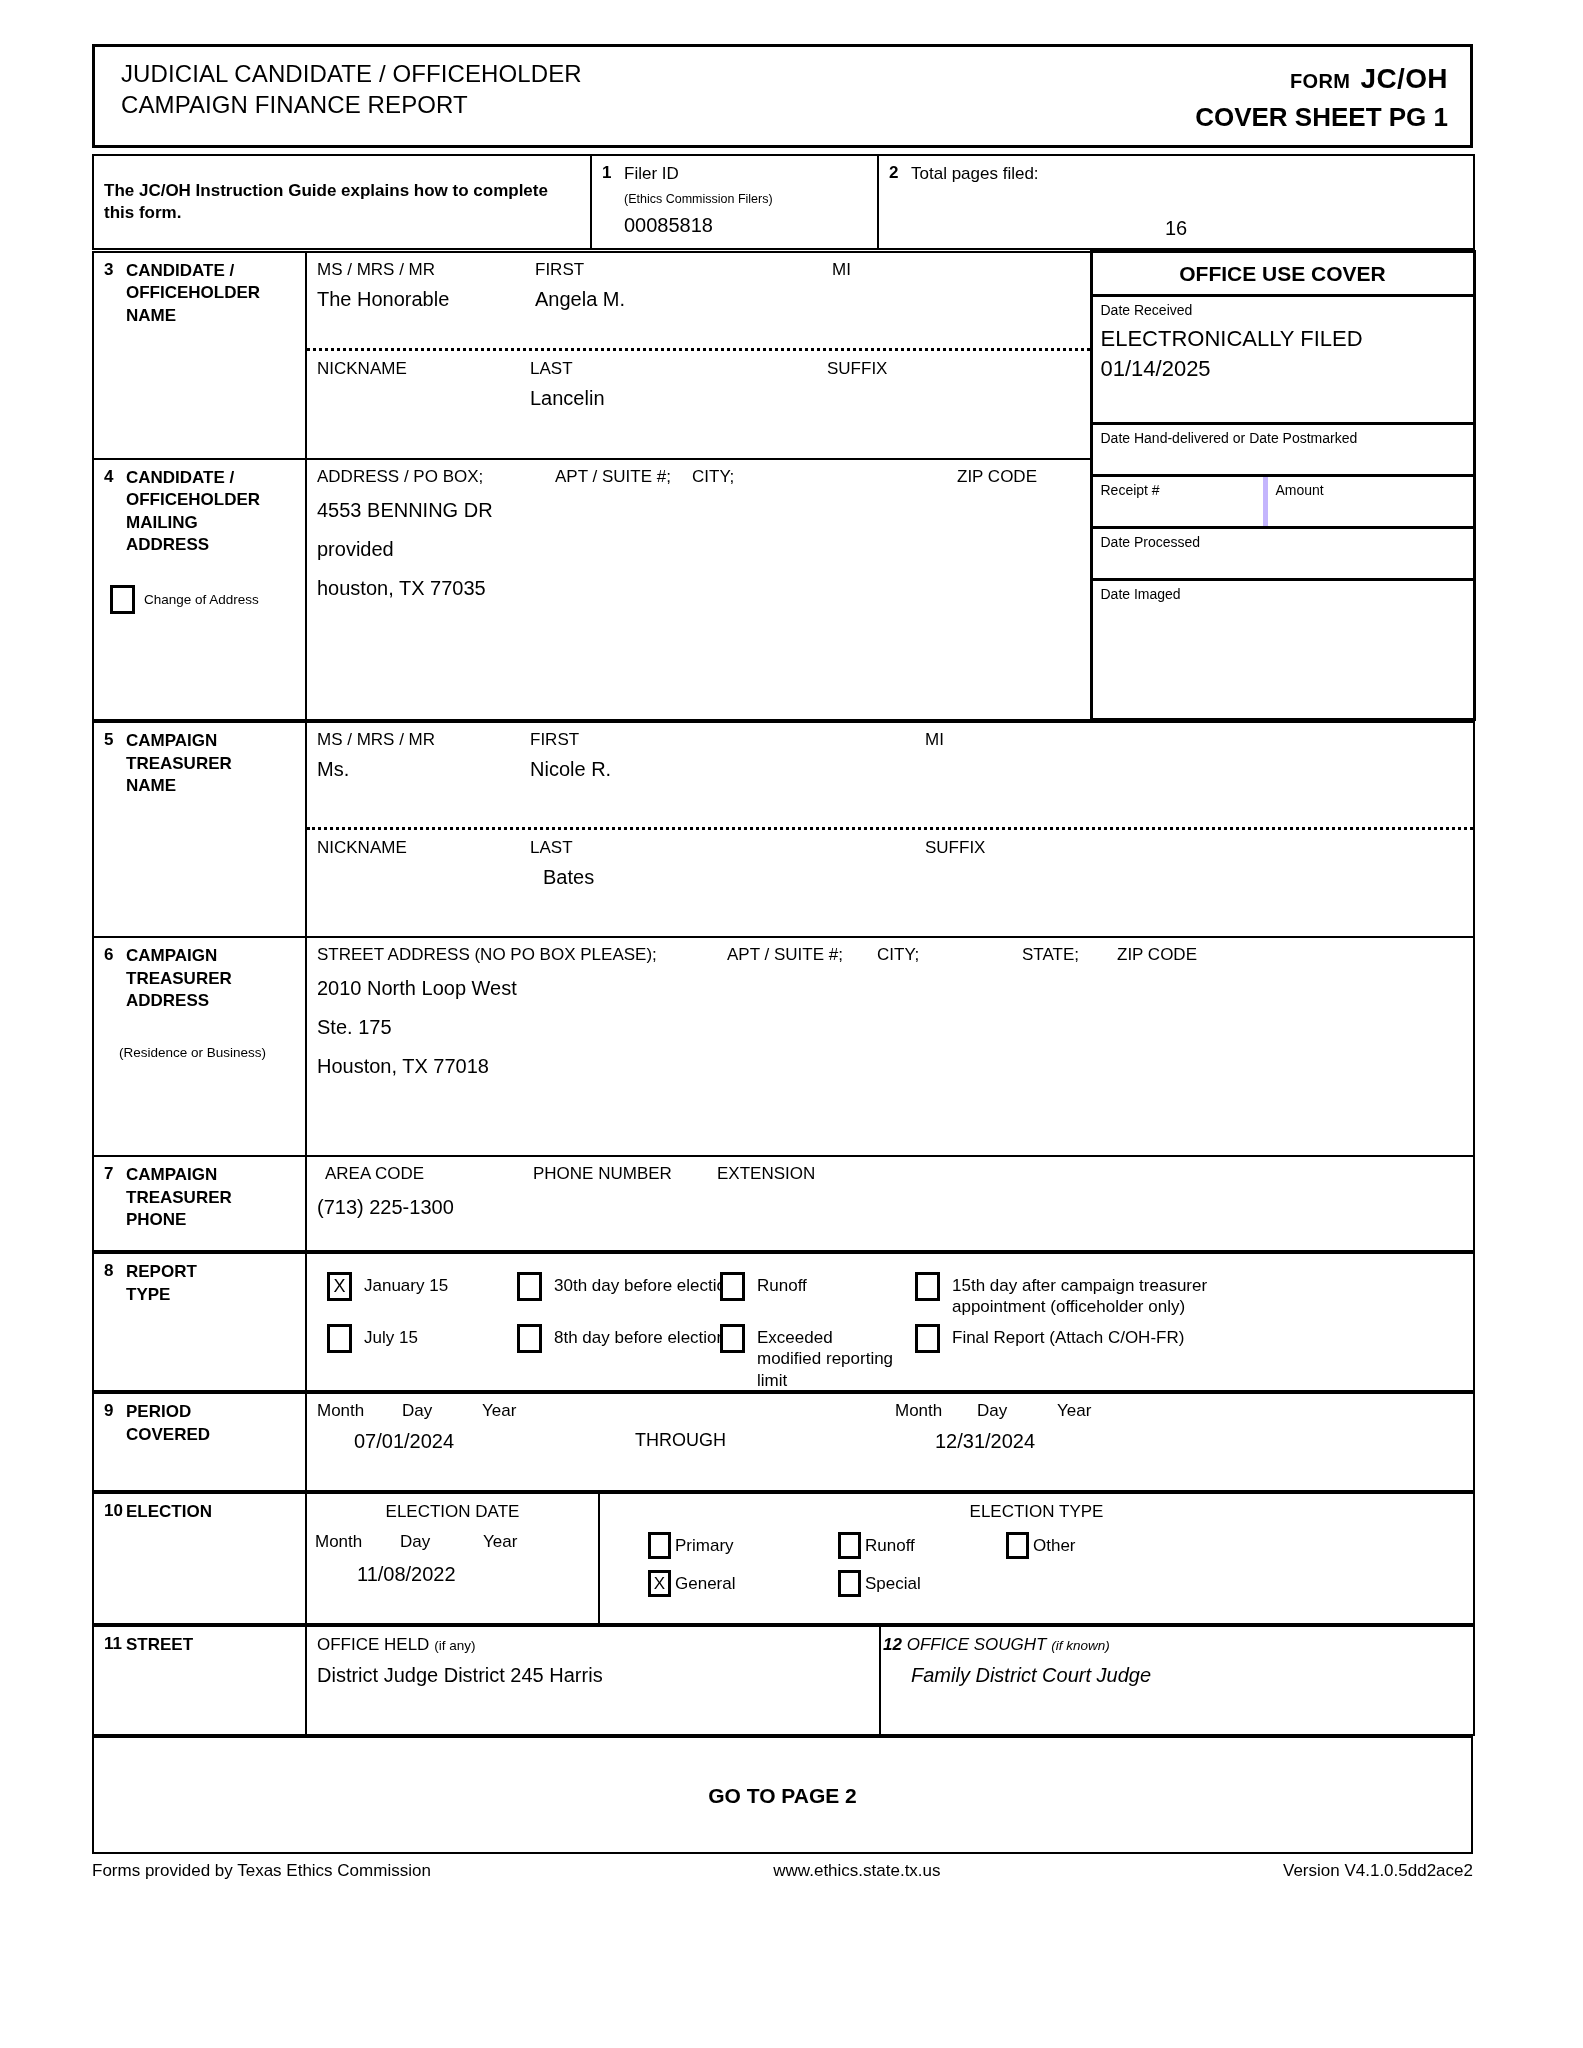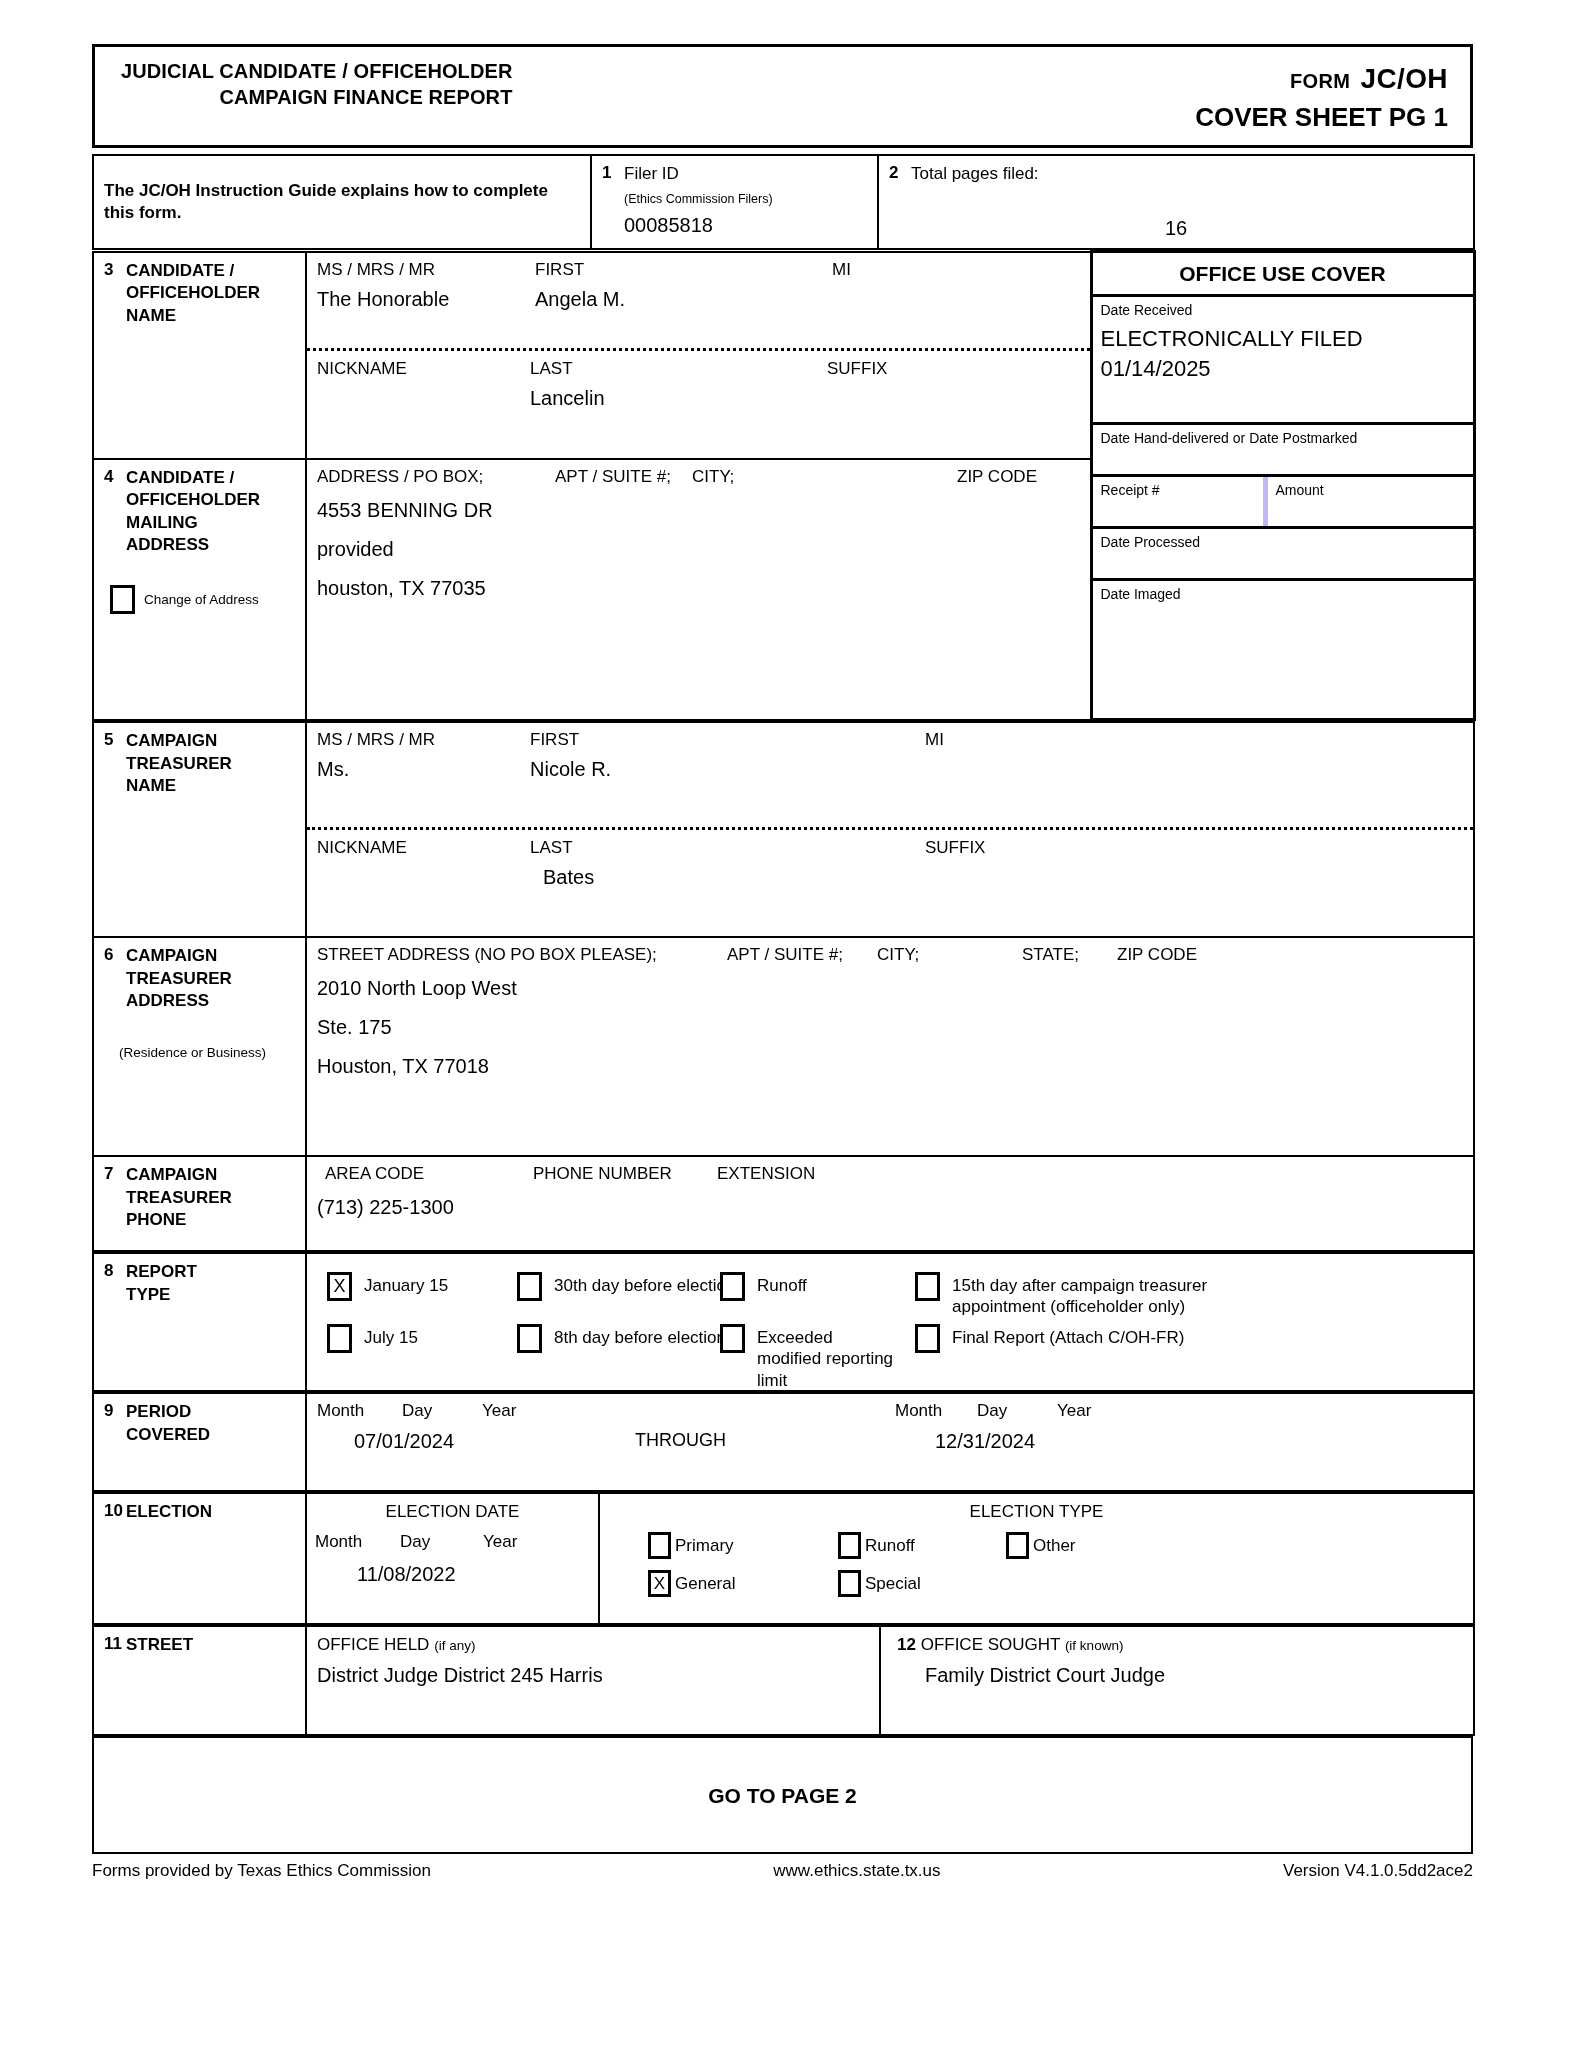--- a/index.html
+++ b/index.html
@@ -22,21 +22,21 @@
     box-sizing:border-box;
     width:1381px;
   }
   .hdr-box{
     height:104px;
     display:flex;align-items:flex-start;justify-content:space-between;
     padding:12px 22px 0 26px;
     box-sizing:border-box;
   }
   .hdr-title{
-    font-size:20px;font-weight:bold;line-height:1.28;letter-spacing:.1px;text-align:right;
+    font-size:24px;font-weight:normal;line-height:1.28;letter-spacing:.1px;
   }
   .hdr-right{text-align:right;line-height:1.3;padding-top:2px;}
   .form-line{font-size:20px;font-weight:bold;letter-spacing:.4px;}
   .form-line .big{font-size:28px;margin-left:10px;}
   .cover-line{font-size:26px;font-weight:bold;margin-top:4px;}
 
   .gap{height:6px;}
 
   table.grid{
     border-collapse:collapse;
@@ -541,21 +541,21 @@
       <td>
         <div style="padding:7px 10px 0 10px;">
           <div class="lbl">
             <span>OFFICE HELD</span>
             <span class="small">(if any)</span>
           </div>
           <div class="val" style="margin-top:6px;">District Judge District 245 Harris</div>
         </div>
       </td>
       <td>
-        <div style="padding:7px 10px 0 16px;">
+        <div style="padding:7px 10px 0 2px;font-style:italic;">
           <div class="lbl">
             <span class="bold">12</span>
             <span>OFFICE SOUGHT</span>
             <span class="small">(if known)</span>
           </div>
           <div class="val" style="margin:6px 0 0 28px;">Family District Court Judge</div>
         </div>
       </td>
     </tr>
   </tbody>

